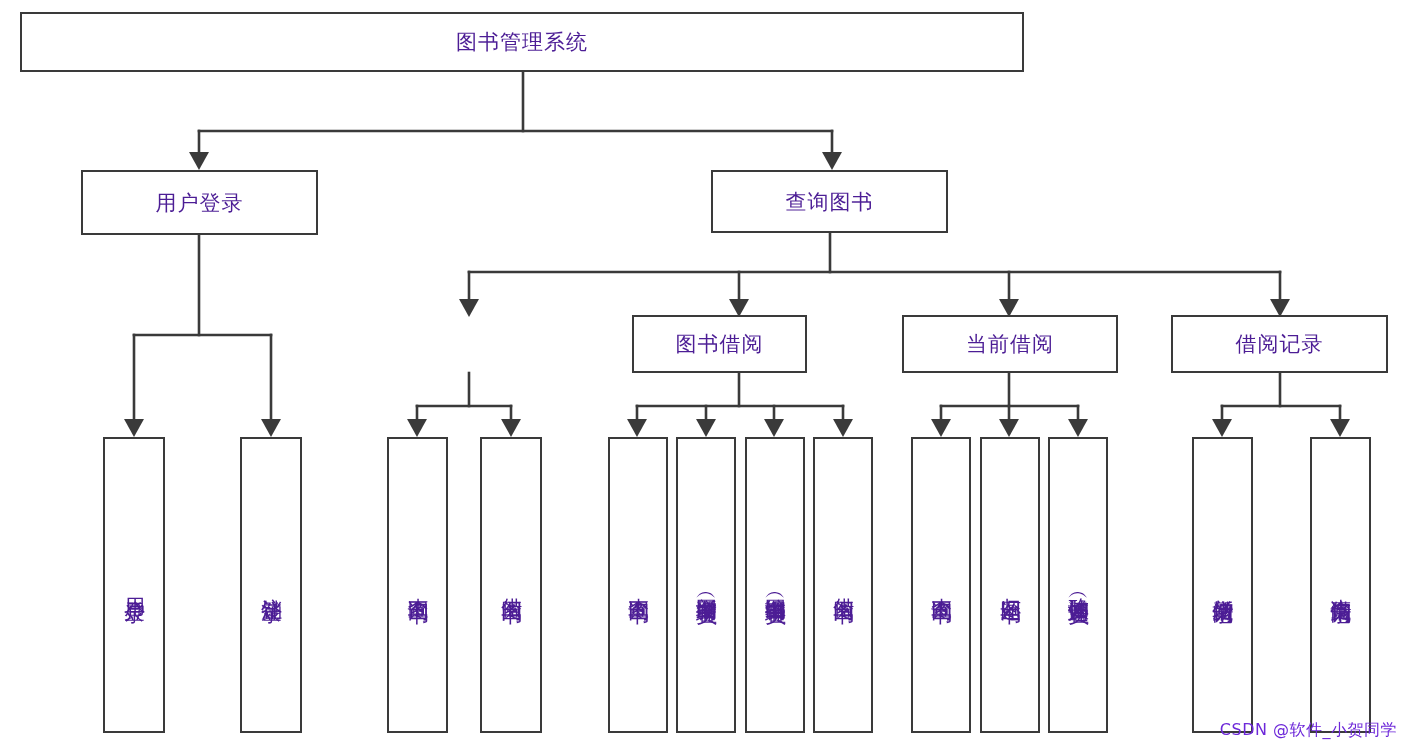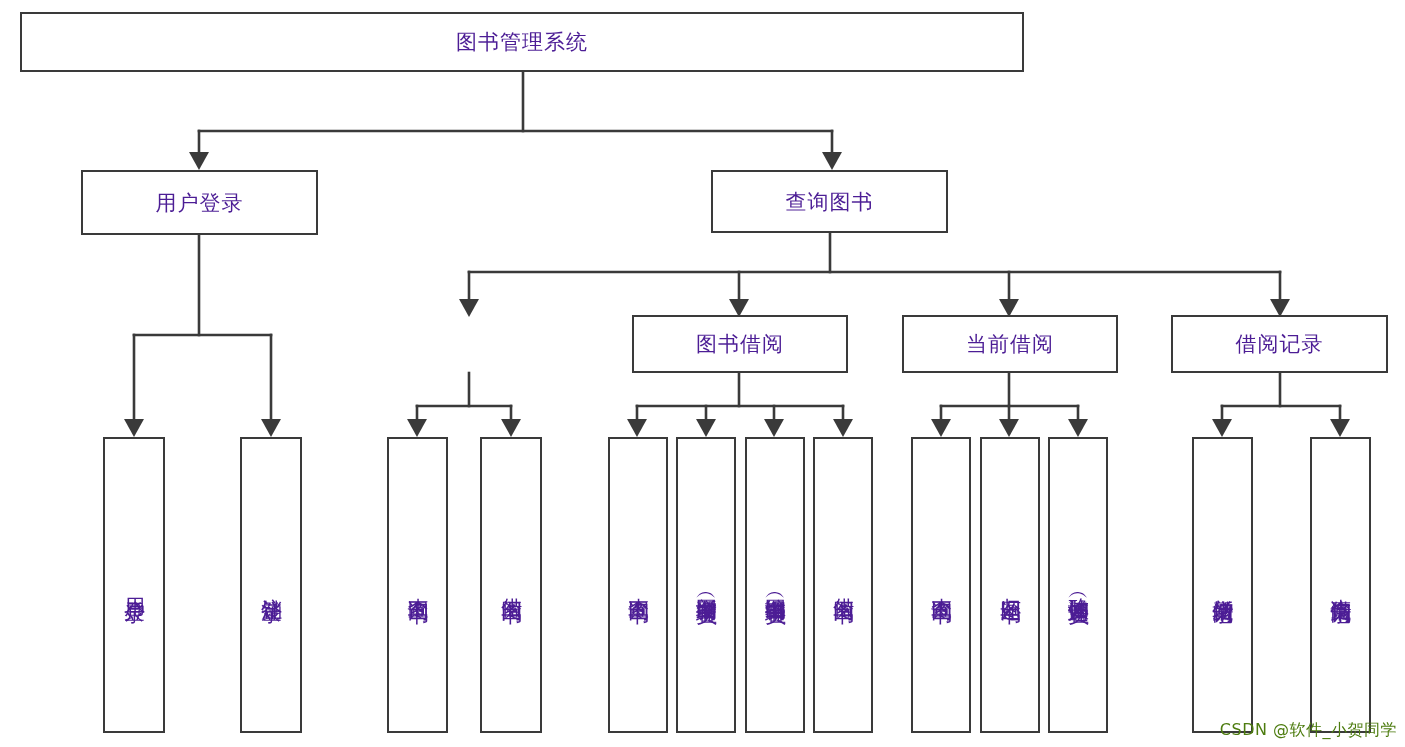--- a/index.html
+++ b/index.html
@@ -61,21 +61,21 @@
   .node-v.tall .vlabel {
     font-size: 21px;
     letter-spacing: 1px;
     line-height: 1.2;
   }
   #watermark {
     position: absolute;
     right: 8px;
     bottom: 6px;
     font-size: 16px;
-    color: #4d7c0f;
+    color: #6d28d9;
     white-space: nowrap;
     letter-spacing: 0.5px;
   }
 </style>
 </head>
 <body>
 
 <div id="diagram-root">
 
   <svg id="edge-layer" viewBox="0 0 1405 747" width="1405" height="747" xmlns="http://www.w3.org/2000/svg">
@@ -135,21 +135,21 @@
 
   <div class="node node-h" style="left:81px; top:170px; width:237px; height:65px;">
     <span>用户登录</span>
   </div>
 
   <div class="node node-h" style="left:711px; top:170px; width:237px; height:63px;">
     <span>查询图书</span>
   </div>
 
 
-  <div class="node node-h" style="left:632px; top:315px; width:216px; height:58px;">
+  <div class="node node-h" style="left:632px; top:315px; width:175px; height:58px;">
     <span>图书借阅</span>
   </div>
 
   <div class="node node-h" style="left:902px; top:315px; width:216px; height:58px;">
     <span>当前借阅</span>
   </div>
 
   <div class="node node-h" style="left:1171px; top:315px; width:217px; height:58px;">
     <span>借阅记录</span>
   </div>

